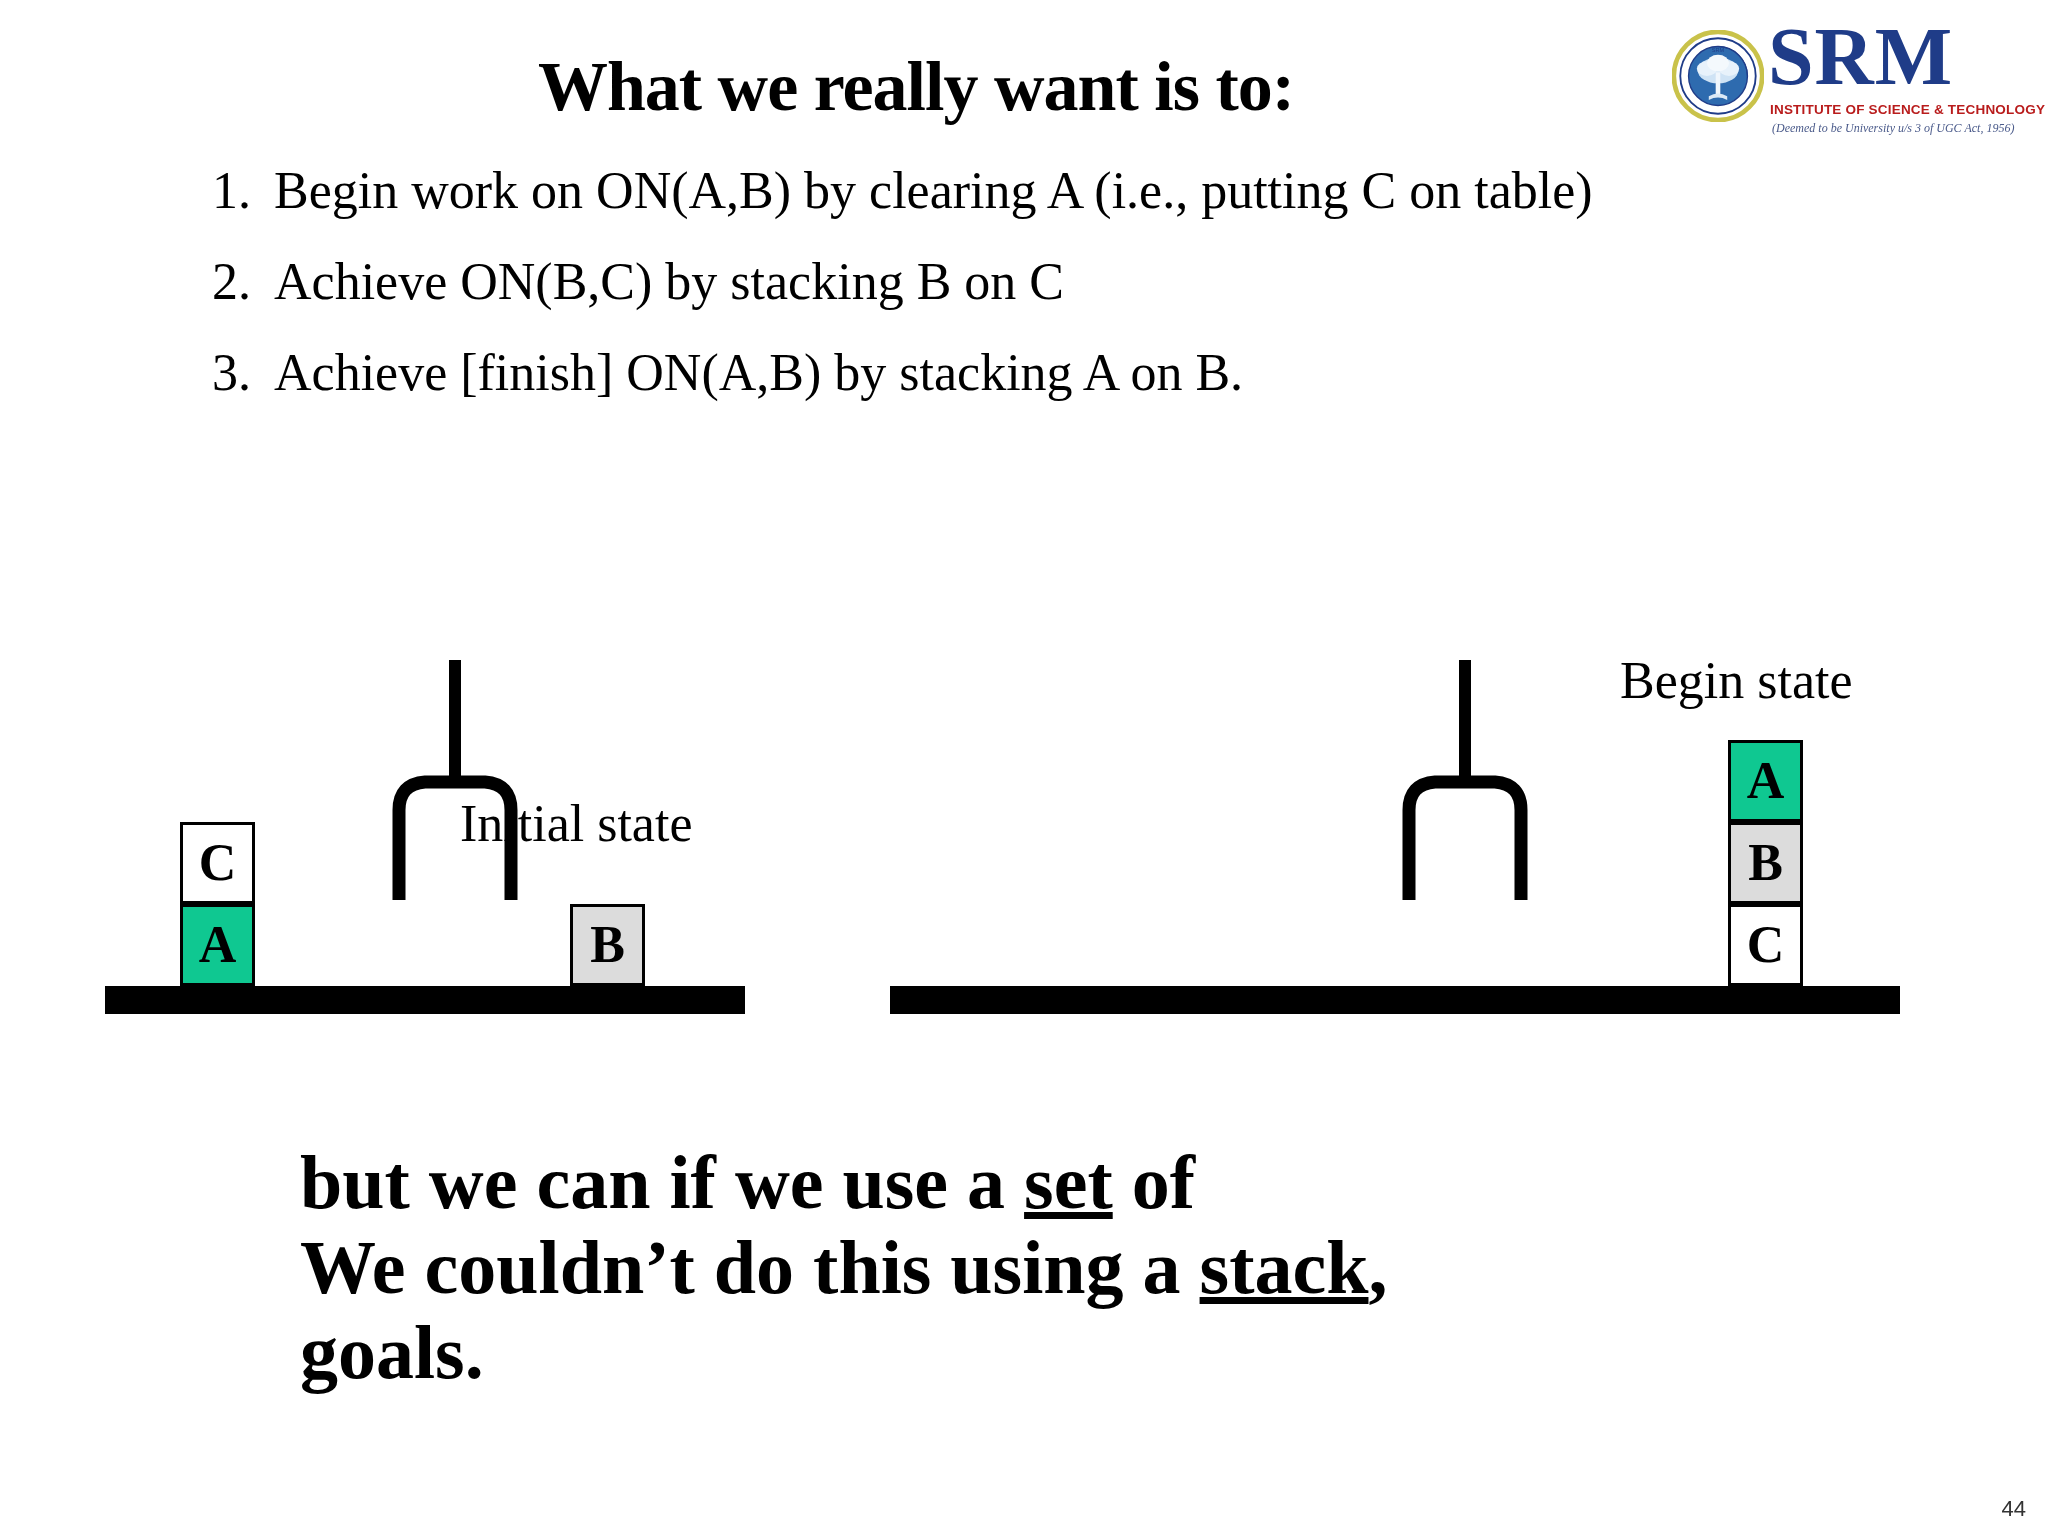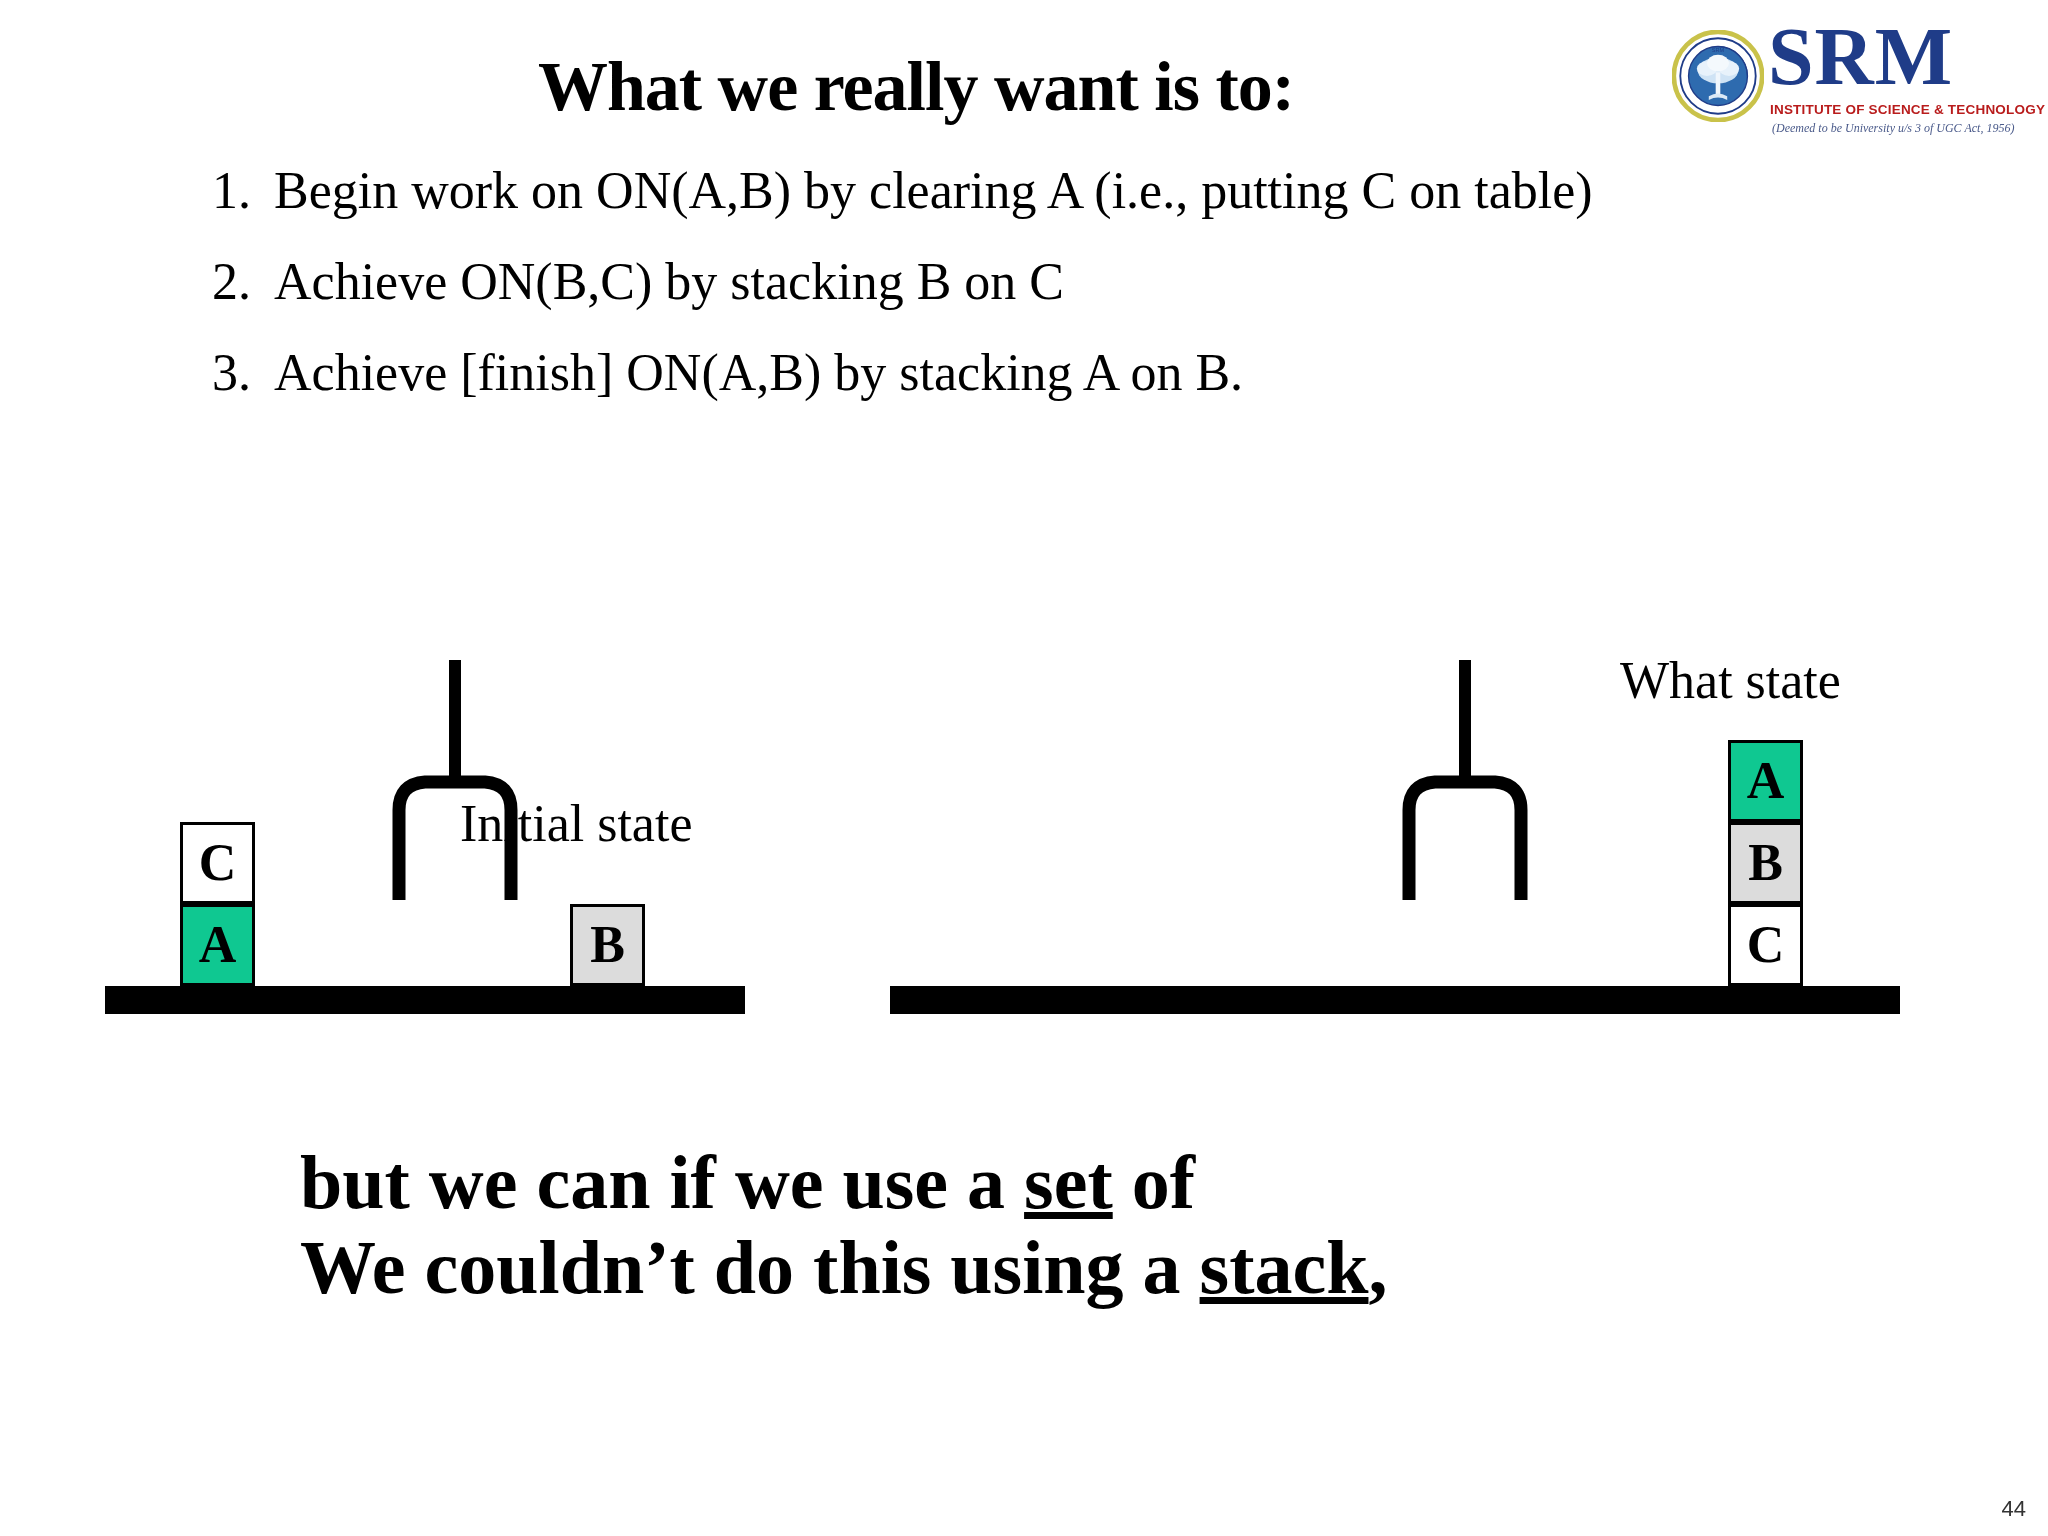--- a/index.html
+++ b/index.html
@@ -239,27 +239,28 @@
     </div>
     <div class="block" style="left:698px; top:162px; width:75px; height:82px; background:#DCDCDC;">
       <span>B</span>
     </div>
     <div class="block" style="left:698px; top:244px; width:75px; height:82px; background:#FFFFFF;">
       <span>C</span>
     </div>
 
     <div class="table-bar" style="left:-140px; top:326px; width:1010px; height:28px;"></div>
 
-    <div class="state-label" style="left:590px; top:-5px;">What state</div>
+    <div class="state-label" style="left:590px; top:-5px;">Begin state</div>
   </div>
 
   <div id="conclusion">
     <div>
       <span>but we can if we use a </span><u>set</u><span> of</span>
     </div>
     <div>
       <span>We couldn’t do this using a </span><u>stack</u><span>,</span>
     </div>
+    <div>goals.</div>
   </div>
 
   <div id="page-number">44</div>
 
 </div>
 
 </body></html>

